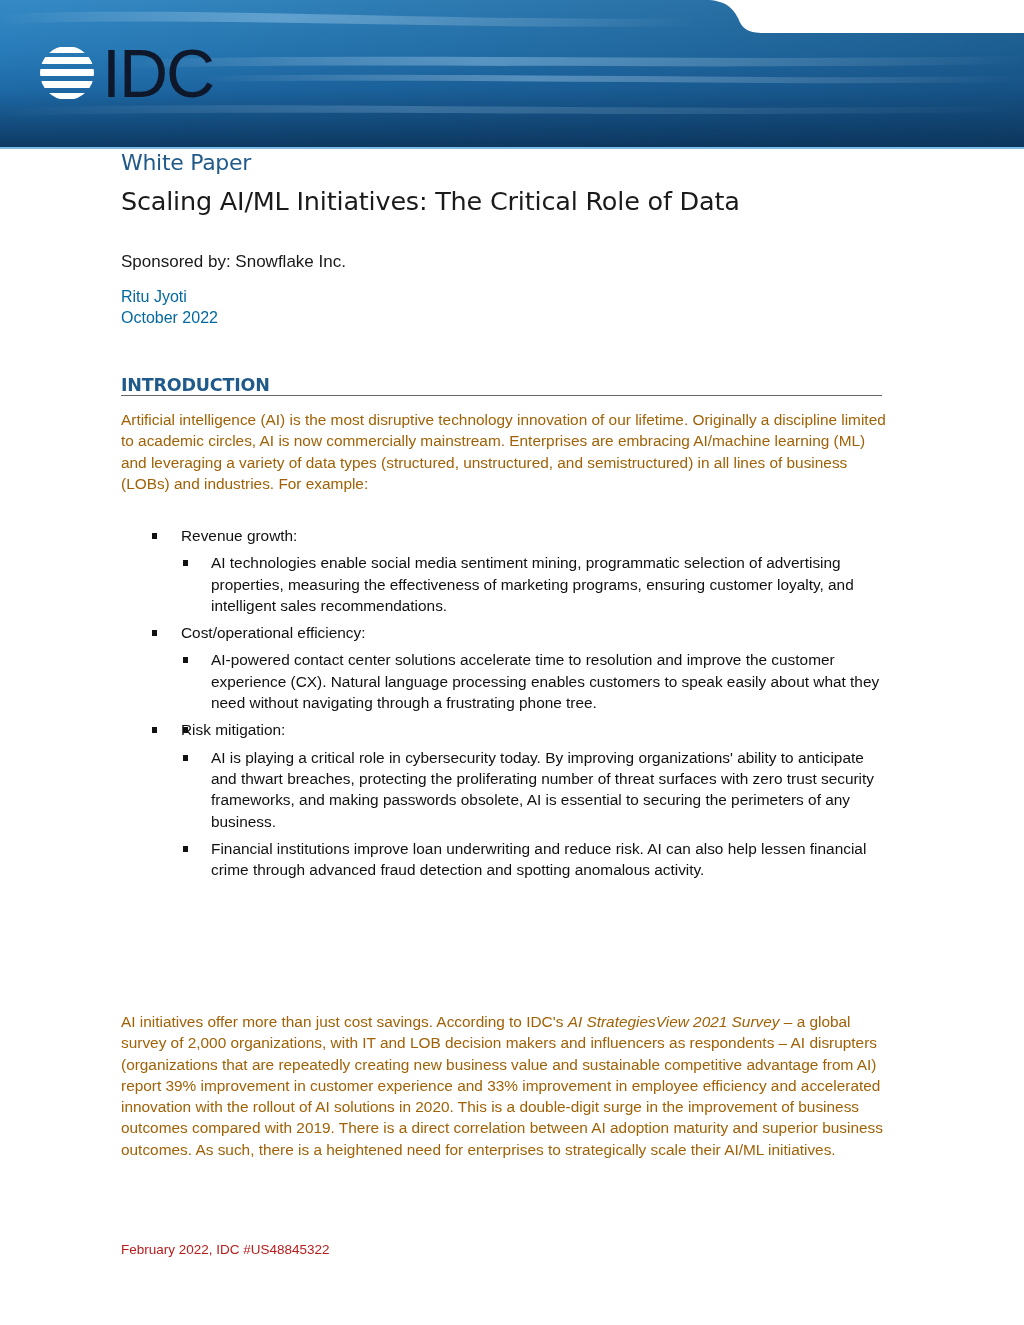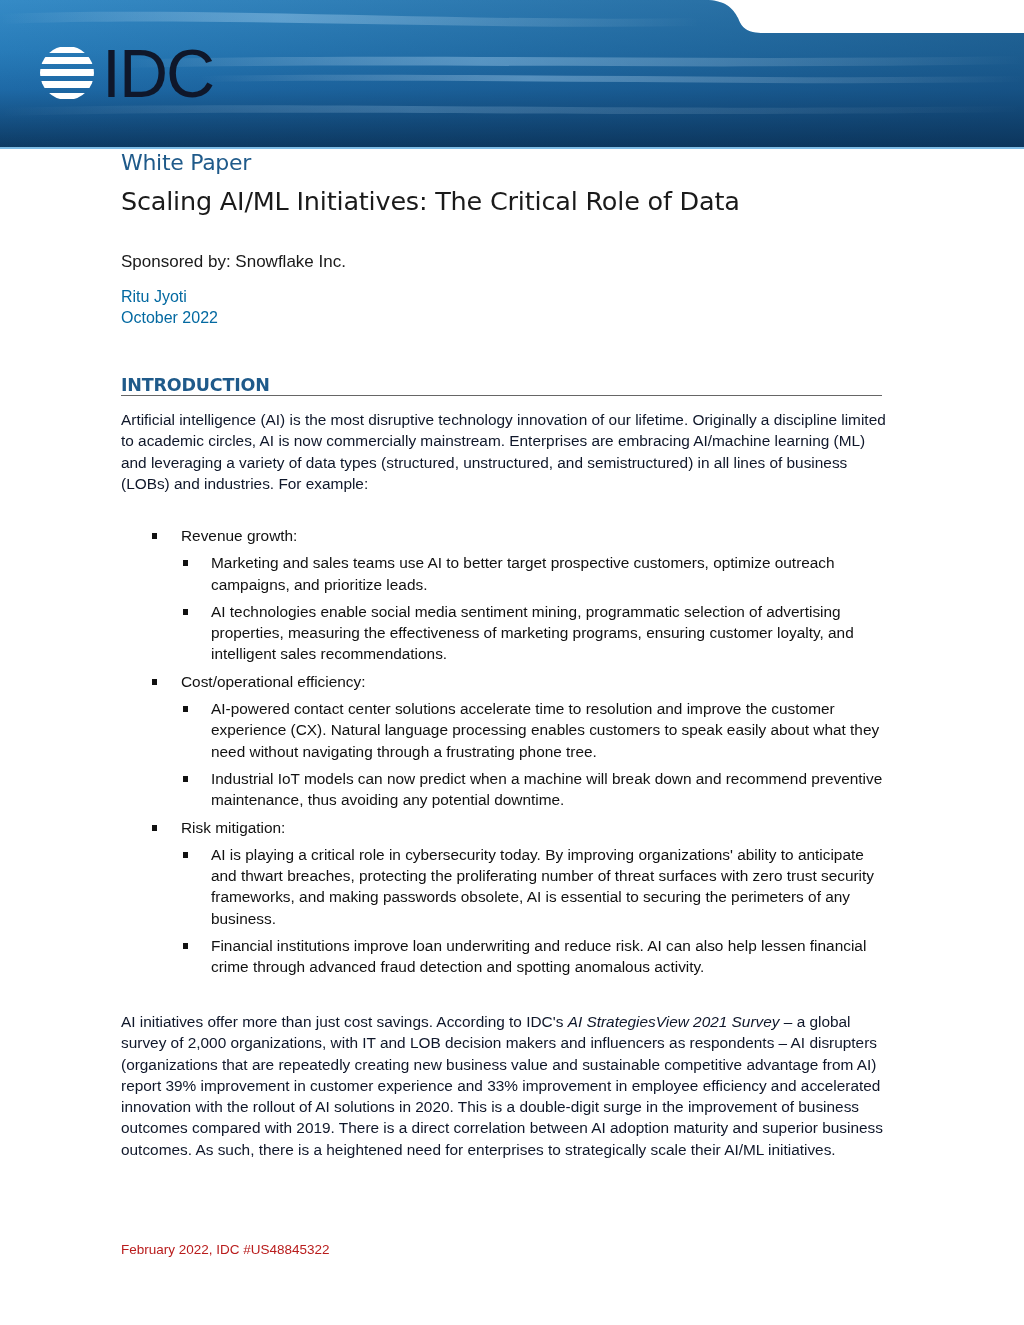--- a/index.html
+++ b/index.html
@@ -44,21 +44,21 @@
     font-family: "DejaVu Sans", sans-serif; font-weight: bold; font-size: 17.5px;
     color: #1f5a8a; letter-spacing: -0.2px; margin-top: 12px;
   }
   .divider {
     position: absolute; left: 121px; top: 395px; width: 761px; height: 0;
     border-top: 1.5px solid #666666;
   }
   
   .body-text {
     position: absolute; left: 121px; width: 765px;
-    font-size: 15.4px; line-height: 21.3px; color: #0f172a;
+    font-size: 15.4px; line-height: 21.3px; color: #a16207;
   }
   .intro-para { top: 409px; }
   .bullets { position: absolute; left: 121px; top: 525px; width: 770px; }
   .l1 {
     position: relative; padding-left: 60px; font-size: 15.4px; line-height: 21.3px;
     margin-bottom: 6px;
   }
   .l2 {
     position: relative; padding-left: 90px; font-size: 15.4px; line-height: 21.3px;
     margin-bottom: 6px; width: 680px;
@@ -138,38 +138,33 @@
 <p class="body-text intro-para" style="margin:0">Artificial intelligence (AI) is the most disruptive technology innovation of our lifetime. Originally a discipline limited to academic circles, AI is now commercially mainstream. Enterprises are embracing AI/machine learning (ML) and leveraging a variety of data types (structured, unstructured, and semistructured) in all lines of business (LOBs) and industries. For example:</p>
 
 <div class="bullets">
 
   <div class="l1">
     <span class="sq"></span>
     <span>Revenue growth:</span>
   </div>
   <div class="l2">
     <span class="sq"></span>
-    <span>Marketing and sales teams use AI to better target prospective customers, optimize outreach campaigns, and prioritize leads.</span>
-  </div>
-  <div class="l2">
-    <span class="sq"></span>
     <span>AI technologies enable social media sentiment mining, programmatic selection of advertising properties, measuring the effectiveness of marketing programs, ensuring customer loyalty, and intelligent sales recommendations.</span>
   </div>
 
   <div class="l1">
     <span class="sq"></span>
     <span>Cost/operational efficiency:</span>
   </div>
   <div class="l2">
     <span class="sq"></span>
     <span>AI-powered contact center solutions accelerate time to resolution and improve the customer experience (CX). Natural language processing enables customers to speak easily about what they need without navigating through a frustrating phone tree.</span>
   </div>
   <div class="l2">
     <span class="sq"></span>
-    <span>Industrial IoT models can now predict when a machine will break down and recommend preventive maintenance, thus avoiding any potential downtime.</span>
   </div>
 
   <div class="l1">
     <span class="sq"></span>
     <span>Risk mitigation:</span>
   </div>
   <div class="l2">
     <span class="sq"></span>
     <span>AI is playing a critical role in cybersecurity today. By improving organizations' ability to anticipate and thwart breaches, protecting the proliferating number of threat surfaces with zero trust security frameworks, and making passwords obsolete, AI is essential to securing the perimeters of any business.</span>
   </div>

